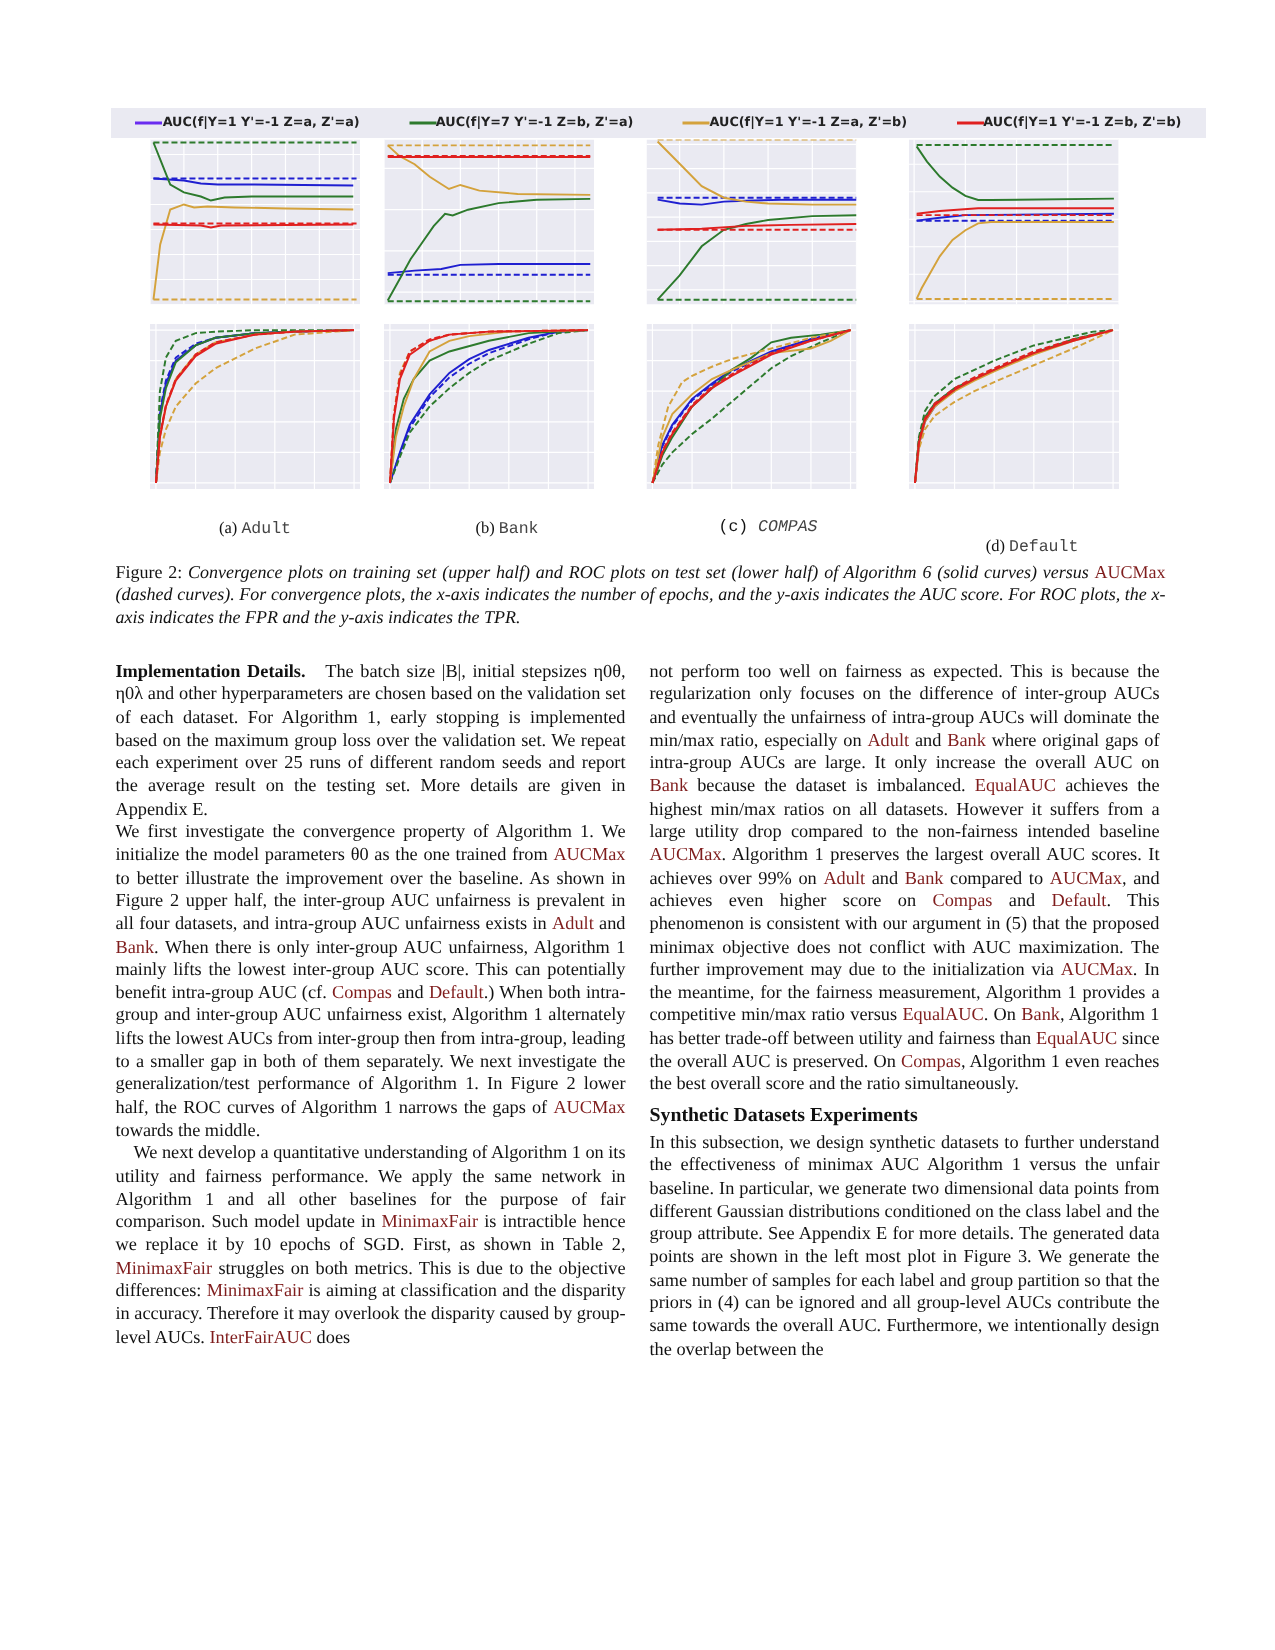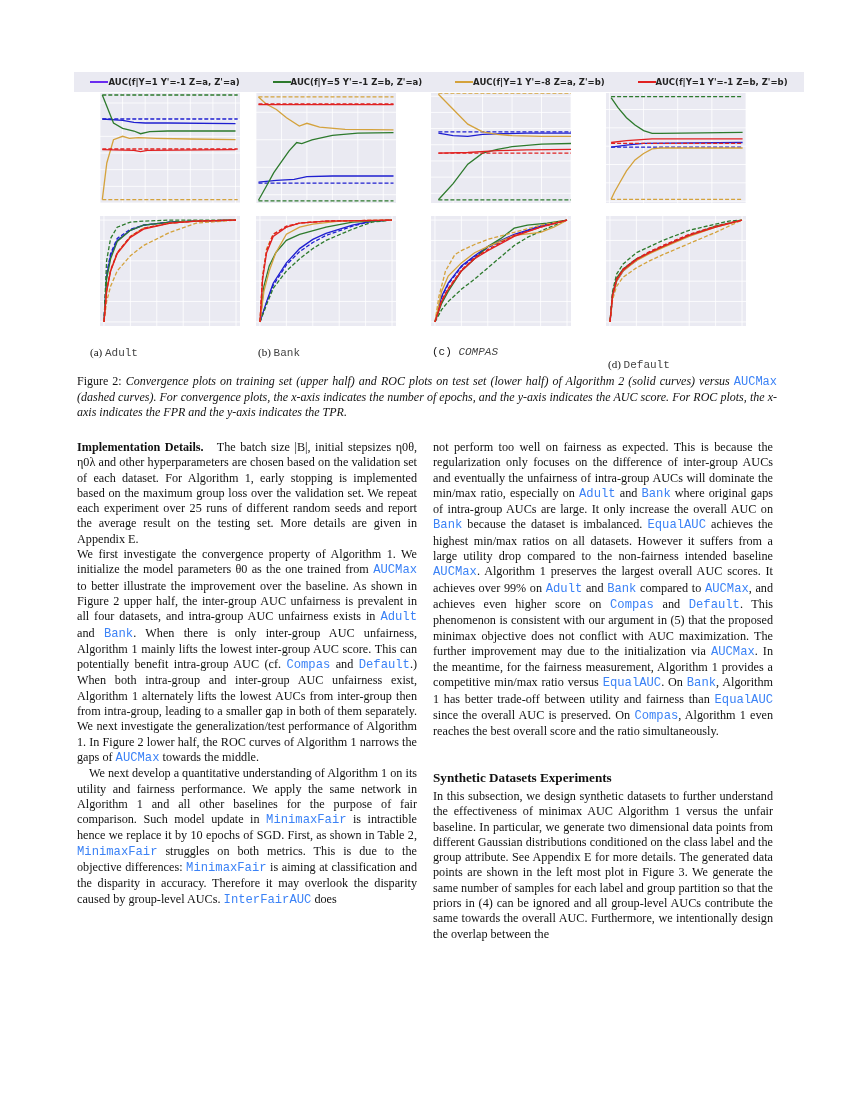--- a/index.html
+++ b/index.html
@@ -1,47 +1,47 @@
 <!DOCTYPE html>
 <html><head>
 <meta charset="utf-8">
 <style>
   html, body { margin:0; padding:0; background:#fff; }
   body { width:850px; height:1100px; position:relative; font-family:"Liberation Serif","DejaVu Serif",serif; color:#111; overflow:hidden; }
   .legend { position:absolute; left:74px; top:72px; width:730px; height:20px; background:#eaeaf2; display:flex; align-items:center; justify-content:space-around; font-family:"DejaVu Sans",sans-serif; font-size:8.5px; font-weight:bold; color:#222; }
   .legend-item { display:flex; align-items:center; gap:0; }
   .legend-swatch { width:18px; height:2px; display:inline-block; }
   .tick { font-family:"DejaVu Sans",sans-serif; font-size:6px; fill:#555; }
-  .subcap { position:absolute; font-size:11px; width:160px; }
+  .subcap { position:absolute; font-size:11px; text-align:center; width:160px; }
   .subcap .mono { font-family:"Liberation Mono","DejaVu Sans Mono",monospace; font-style:normal; color:#444;}
   .subcap .it { font-style:italic; color:#444;}
   .caption { position:absolute; left:77px; top:374px; width:700px; font-size:12px; line-height:15px; text-align:justify; }
   .caption em { font-style:italic; }
-  .mono { font-family:Liberation Mono, monospace; color:#3b82f6; }
+  .mono { font-family:Liberation Serif, serif; color:#7f1d1d; }
   .col { position:absolute; width:340px; font-size:12.2px; line-height:15.3px; text-align:justify; hyphens:manual; }
   .col p { margin:0; }
   .col .indent { text-indent:12px; }
   .col h3 { font-size:13.2px; font-weight:bold; margin:0 0 4px 0; }
   .runin { font-weight:bold; }
 </style>
 </head>
 <body>
 
 <div class="legend">
   <div class="legend-item">
       <span class="legend-swatch" style="background:#6a2cf0"></span>
       <span>AUC(f|Y=1 Y'=-1 Z=a, Z'=a)</span>
     </div>
   <div class="legend-item">
       <span class="legend-swatch" style="background:#2d7a2d"></span>
-      <span>AUC(f|Y=5 Y'=-1 Z=b, Z'=a)</span>
+      <span>AUC(f|Y=7 Y'=-1 Z=b, Z'=a)</span>
     </div>
   <div class="legend-item">
       <span class="legend-swatch" style="background:#d4a23c"></span>
-      <span>AUC(f|Y=1 Y'=-8 Z=a, Z'=b)</span>
+      <span>AUC(f|Y=1 Y'=-1 Z=a, Z'=b)</span>
     </div>
   <div class="legend-item">
       <span class="legend-swatch" style="background:#e02020"></span>
       <span>AUC(f|Y=1 Y'=-1 Z=b, Z'=b)</span>
     </div>
 </div>
 
 <div id="charts">
     <svg width="140" height="110" style="position: absolute; left: 100px; top: 93px;">
       <rect x="0" y="0" width="140" height="110" fill="#eaeaf2"></rect>
@@ -323,28 +323,28 @@
     </svg>
   </div>
 
 <div class="subcap" style="left:90px;top:346px;"><span>(a)</span> <span class="mono">Adult</span></div>
 <div class="subcap" style="left:258px;top:346px;"><span>(b)</span> <span class="mono">Bank</span></div>
 <div class="subcap" style="left:432px;top:346px;font-family:Liberation Mono, monospace;"><span>(c)</span> <span class="it">COMPAS</span></div>
 <div class="subcap" style="left:608px;top:358px;"><span>(d)</span> <span class="mono">Default</span></div>
 
 <div class="caption">
   <span>Figure 2:</span>
-  <em>Convergence plots on training set (upper half) and ROC plots on test set (lower half) of Algorithm 2 (solid curves) versus</em>
+  <em>Convergence plots on training set (upper half) and ROC plots on test set (lower half) of Algorithm 6 (solid curves) versus</em>
   <span class="mono">AUCMax</span>
   <em>(dashed curves). For convergence plots, the x-axis indicates the number of epochs, and the y-axis indicates the AUC score. For ROC plots, the x-axis indicates the FPR and the y-axis indicates the TPR.</em>
 </div>
 
 <div class="col" style="left:77px;top:440px;">
   <p><span class="runin">Implementation Details.</span>&nbsp;&nbsp; <span>The batch size |B|, initial stepsizes η0θ, η0λ and other hyperparameters are chosen based on the validation set of each dataset. For Algorithm 1, early stopping is implemented based on the maximum group loss over the validation set. We repeat each experiment over 25 runs of different random seeds and report the average result on the testing set. More details are given in Appendix E.</span></p>
   <p><span>We first investigate the convergence property of Algorithm 1. We initialize the model parameters θ0 as the one trained from</span> <span class="mono">AUCMax</span> <span>to better illustrate the improvement over the baseline. As shown in Figure 2 upper half, the inter-group AUC unfairness is prevalent in all four datasets, and intra-group AUC unfairness exists in</span> <span class="mono">Adult</span> <span>and</span> <span class="mono">Bank</span><span>. When there is only inter-group AUC unfairness, Algorithm 1 mainly lifts the lowest inter-group AUC score. This can potentially benefit intra-group AUC (cf.</span> <span class="mono">Compas</span> <span>and</span> <span class="mono">Default</span><span>.) When both intra-group and inter-group AUC unfairness exist, Algorithm 1 alternately lifts the lowest AUCs from inter-group then from intra-group, leading to a smaller gap in both of them separately. We next investigate the generalization/test performance of Algorithm 1. In Figure 2 lower half, the ROC curves of Algorithm 1 narrows the gaps of</span> <span class="mono">AUCMax</span> <span>towards the middle.</span></p>
   <p class="indent"><span>We next develop a quantitative understanding of Algorithm 1 on its utility and fairness performance. We apply the same network in Algorithm 1 and all other baselines for the purpose of fair comparison. Such model update in</span> <span class="mono">MinimaxFair</span> <span>is intractible hence we replace it by 10 epochs of SGD. First, as shown in Table 2,</span> <span class="mono">MinimaxFair</span> <span>struggles on both metrics. This is due to the objective differences:</span> <span class="mono">MinimaxFair</span> <span>is aiming at classification and the disparity in accuracy. Therefore it may overlook the disparity caused by group-level AUCs.</span> <span class="mono">InterFairAUC</span> <span>does</span></p>
 </div>
 
 <div class="col" style="left:433px;top:440px;">
   <p><span>not perform too well on fairness as expected. This is because the regularization only focuses on the difference of inter-group AUCs and eventually the unfairness of intra-group AUCs will dominate the min/max ratio, especially on</span> <span class="mono">Adult</span> <span>and</span> <span class="mono">Bank</span> <span>where original gaps of intra-group AUCs are large. It only increase the overall AUC on</span> <span class="mono">Bank</span> <span>because the dataset is imbalanced.</span> <span class="mono">EqualAUC</span> <span>achieves the highest min/max ratios on all datasets. However it suffers from a large utility drop compared to the non-fairness intended baseline</span> <span class="mono">AUCMax</span><span>. Algorithm 1 preserves the largest overall AUC scores. It achieves over 99% on</span> <span class="mono">Adult</span> <span>and</span> <span class="mono">Bank</span> <span>compared to</span> <span class="mono">AUCMax</span><span>, and achieves even higher score on</span> <span class="mono">Compas</span> <span>and</span> <span class="mono">Default</span><span>. This phenomenon is consistent with our argument in (5) that the proposed minimax objective does not conflict with AUC maximization. The further improvement may due to the initialization via</span> <span class="mono">AUCMax</span><span>. In the meantime, for the fairness measurement, Algorithm 1 provides a competitive min/max ratio versus</span> <span class="mono">EqualAUC</span><span>. On</span> <span class="mono">Bank</span><span>, Algorithm 1 has better trade-off between utility and fairness than</span> <span class="mono">EqualAUC</span> <span>since the overall AUC is preserved. On</span> <span class="mono">Compas</span><span>, Algorithm 1 even reaches the best overall score and the ratio simultaneously.</span></p>
-  <h3 style="margin-top:30px">Synthetic Datasets Experiments</h3>
+  <h3 style="margin-top:4px">Synthetic Datasets Experiments</h3>
   <p>In this subsection, we design synthetic datasets to further understand the effectiveness of minimax AUC Algorithm 1 versus the unfair baseline. In particular, we generate two dimensional data points from different Gaussian distributions conditioned on the class label and the group attribute. See Appendix E for more details. The generated data points are shown in the left most plot in Figure 3. We generate the same number of samples for each label and group partition so that the priors in (4) can be ignored and all group-level AUCs contribute the same towards the overall AUC. Furthermore, we intentionally design the overlap between the</p>
 </div>
 
 </body></html>

